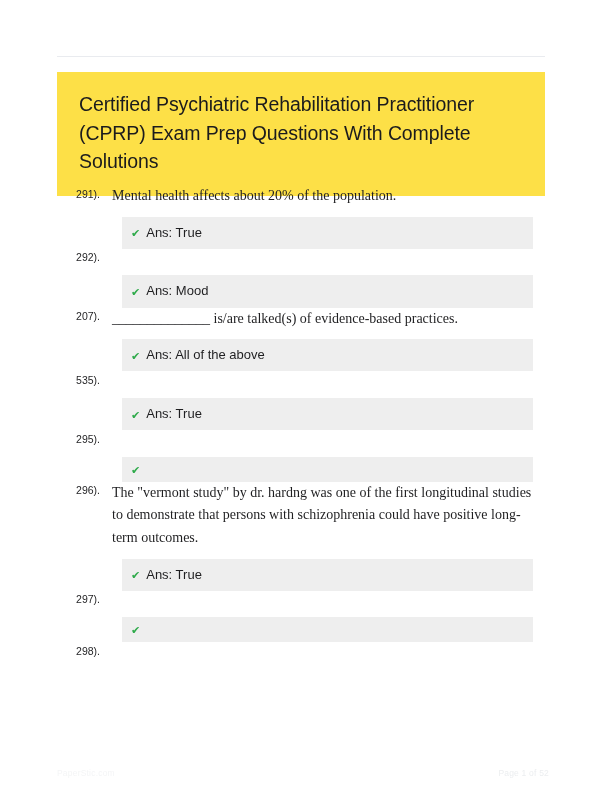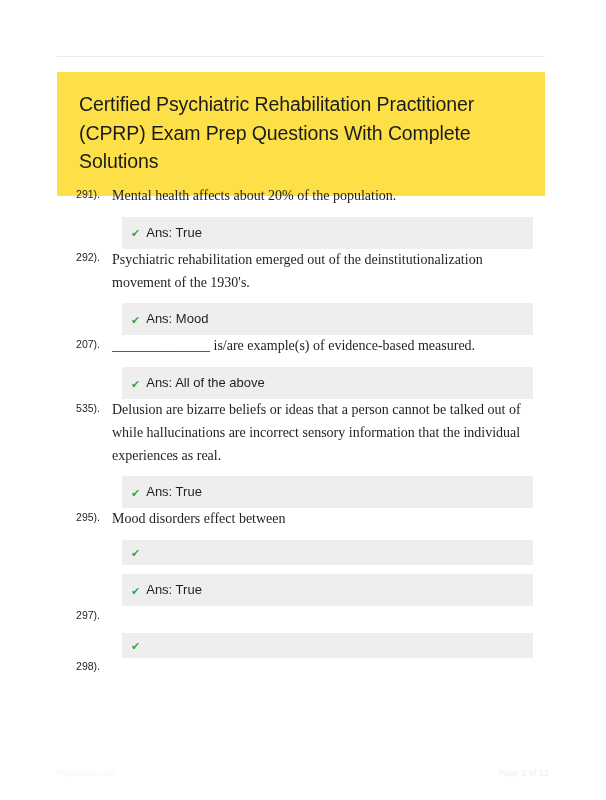--- a/index.html
+++ b/index.html
@@ -157,57 +157,58 @@
           <div class="qtext">Mental health affects about 20% of the population.</div>
         </div>
         <div class="ansbox">
           <span class="check">✔</span>
           <span class="anstext">Ans: True</span>
         </div>
       </div>
       <div class="qblock">
         <div class="qrow">
           <div class="qnum">292).</div>
-          <div class="qtext">Psychiatric rehabilitation emerged out of the deinstitutionalization movement of the 1930's.</div>
         </div>
         <div class="ansbox">
           <span class="check">✔</span>
           <span class="anstext">Ans: Mood</span>
         </div>
       </div>
       <div class="qblock">
         <div class="qrow">
           <div class="qnum">207).</div>
-          <div class="qtext">______________ is/are example(s) of evidence-based measured.</div>
+          <div class="qtext">______________ is/are talked(s) of evidence-based practices.</div>
         </div>
         <div class="ansbox">
           <span class="check">✔</span>
           <span class="anstext">Ans: All of the above</span>
         </div>
       </div>
       <div class="qblock">
         <div class="qrow">
           <div class="qnum">535).</div>
-          <div class="qtext">Delusion are bizarre beliefs or ideas that a person cannot be talked out of while hallucinations are incorrect sensory information that the individual experiences as real.</div>
         </div>
         <div class="ansbox">
           <span class="check">✔</span>
           <span class="anstext">Ans: True</span>
         </div>
       </div>
       <div class="qblock">
         <div class="qrow">
           <div class="qnum">295).</div>
-          <div class="qtext">Mood disorders effect between</div>
-        </div>
-        <div class="ansbox">
-          <span class="check">✔</span>
-        </div>
-      </div>
-      <div class="qblock">
+        </div>
+        <div class="ansbox">
+          <span class="check">✔</span>
+        </div>
+      </div>
+      <div class="qblock">
+        <div class="qrow">
+          <div class="qnum">296).</div>
+          <div class="qtext">The "vermont study" by dr. hardng was one of the first longitudinal studies to demonstrate that persons with schizophrenia could have positive long-term outcomes.</div>
+        </div>
         <div class="ansbox">
           <span class="check">✔</span>
           <span class="anstext">Ans: True</span>
         </div>
       </div>
       <div class="qblock">
         <div class="qrow">
           <div class="qnum">297).</div>
         </div>
         <div class="ansbox">

